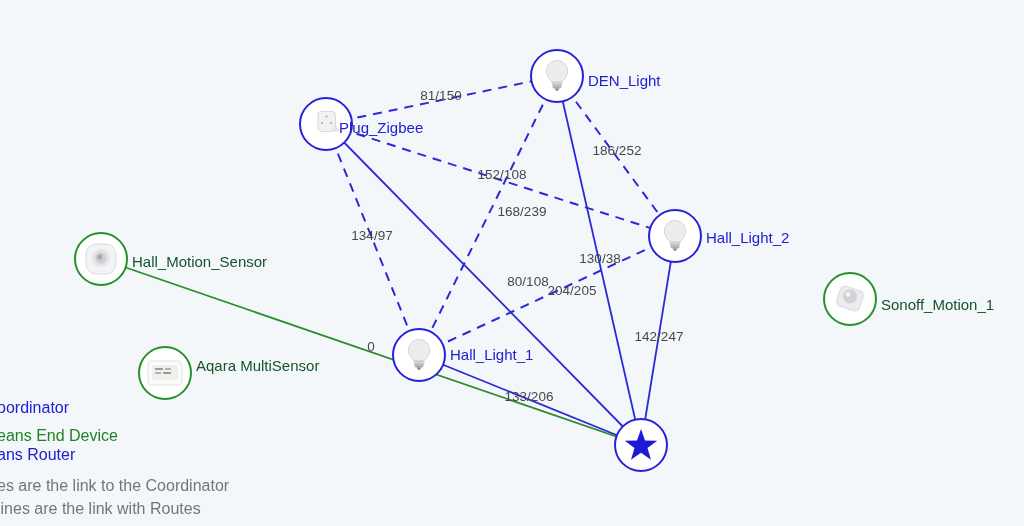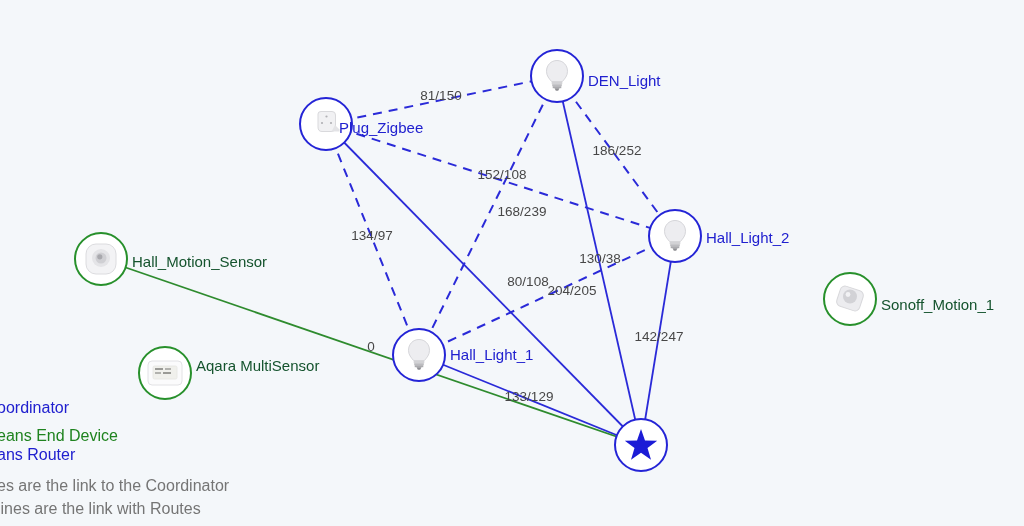--- a/index.html
+++ b/index.html
@@ -49,21 +49,21 @@
 
   <div class="edge-label" style="left:441px;top:95px;">81/150</div>
   <div class="edge-label" style="left:617px;top:150px;text-align:right;">186/252</div>
   <div class="edge-label" style="left:502px;top:174px;">152/108</div>
   <div class="edge-label" style="left:484px;top:211px;margin-left:38px;">168/239</div>
   <div class="edge-label" style="left:372px;top:235px;">134/97</div>
   <div class="edge-label" style="left:600px;top:258px;">130/38</div>
   <div class="edge-label" style="left:548px;top:290px;margin-left:24px;">204/205</div>
   <div class="edge-label" style="left:484px;top:281px;margin-left:44px;">80/108</div>
   <div class="edge-label" style="left:659px;top:336px;">142/247</div>
-  <div class="edge-label" style="left:529px;top:396px;">133/129</div>
+  <div class="edge-label" style="left:529px;top:396px;">133/206</div>
   <div class="edge-label" style="left:371px;top:346px;">0</div>
 
   <div class="node router" style="left:299px;top:97px;">
     <svg width="34" height="32" viewBox="0 0 34 32">
       <path d="M9 6 Q9 3.5 12 3.5 L23 3.5 Q26.5 3.5 26.5 7 L26.5 19 Q26.5 23.5 22 23.5 L13 23.5 Q9 23.5 9 19 Z" fill="#f1f1f3" stroke="#d9d9dc" stroke-width="1"></path>
       <path d="M26 17 L30.5 21.5 L30.5 23.5 L22.5 23.5 Z" fill="#e3e3e6"></path>
       <circle cx="17.5" cy="8.5" r="1.1" fill="#b0b0b4"></circle>
       <circle cx="13" cy="15" r="1.1" fill="#b0b0b4"></circle>
       <circle cx="22" cy="15" r="1.1" fill="#b0b0b4"></circle>
     </svg>

